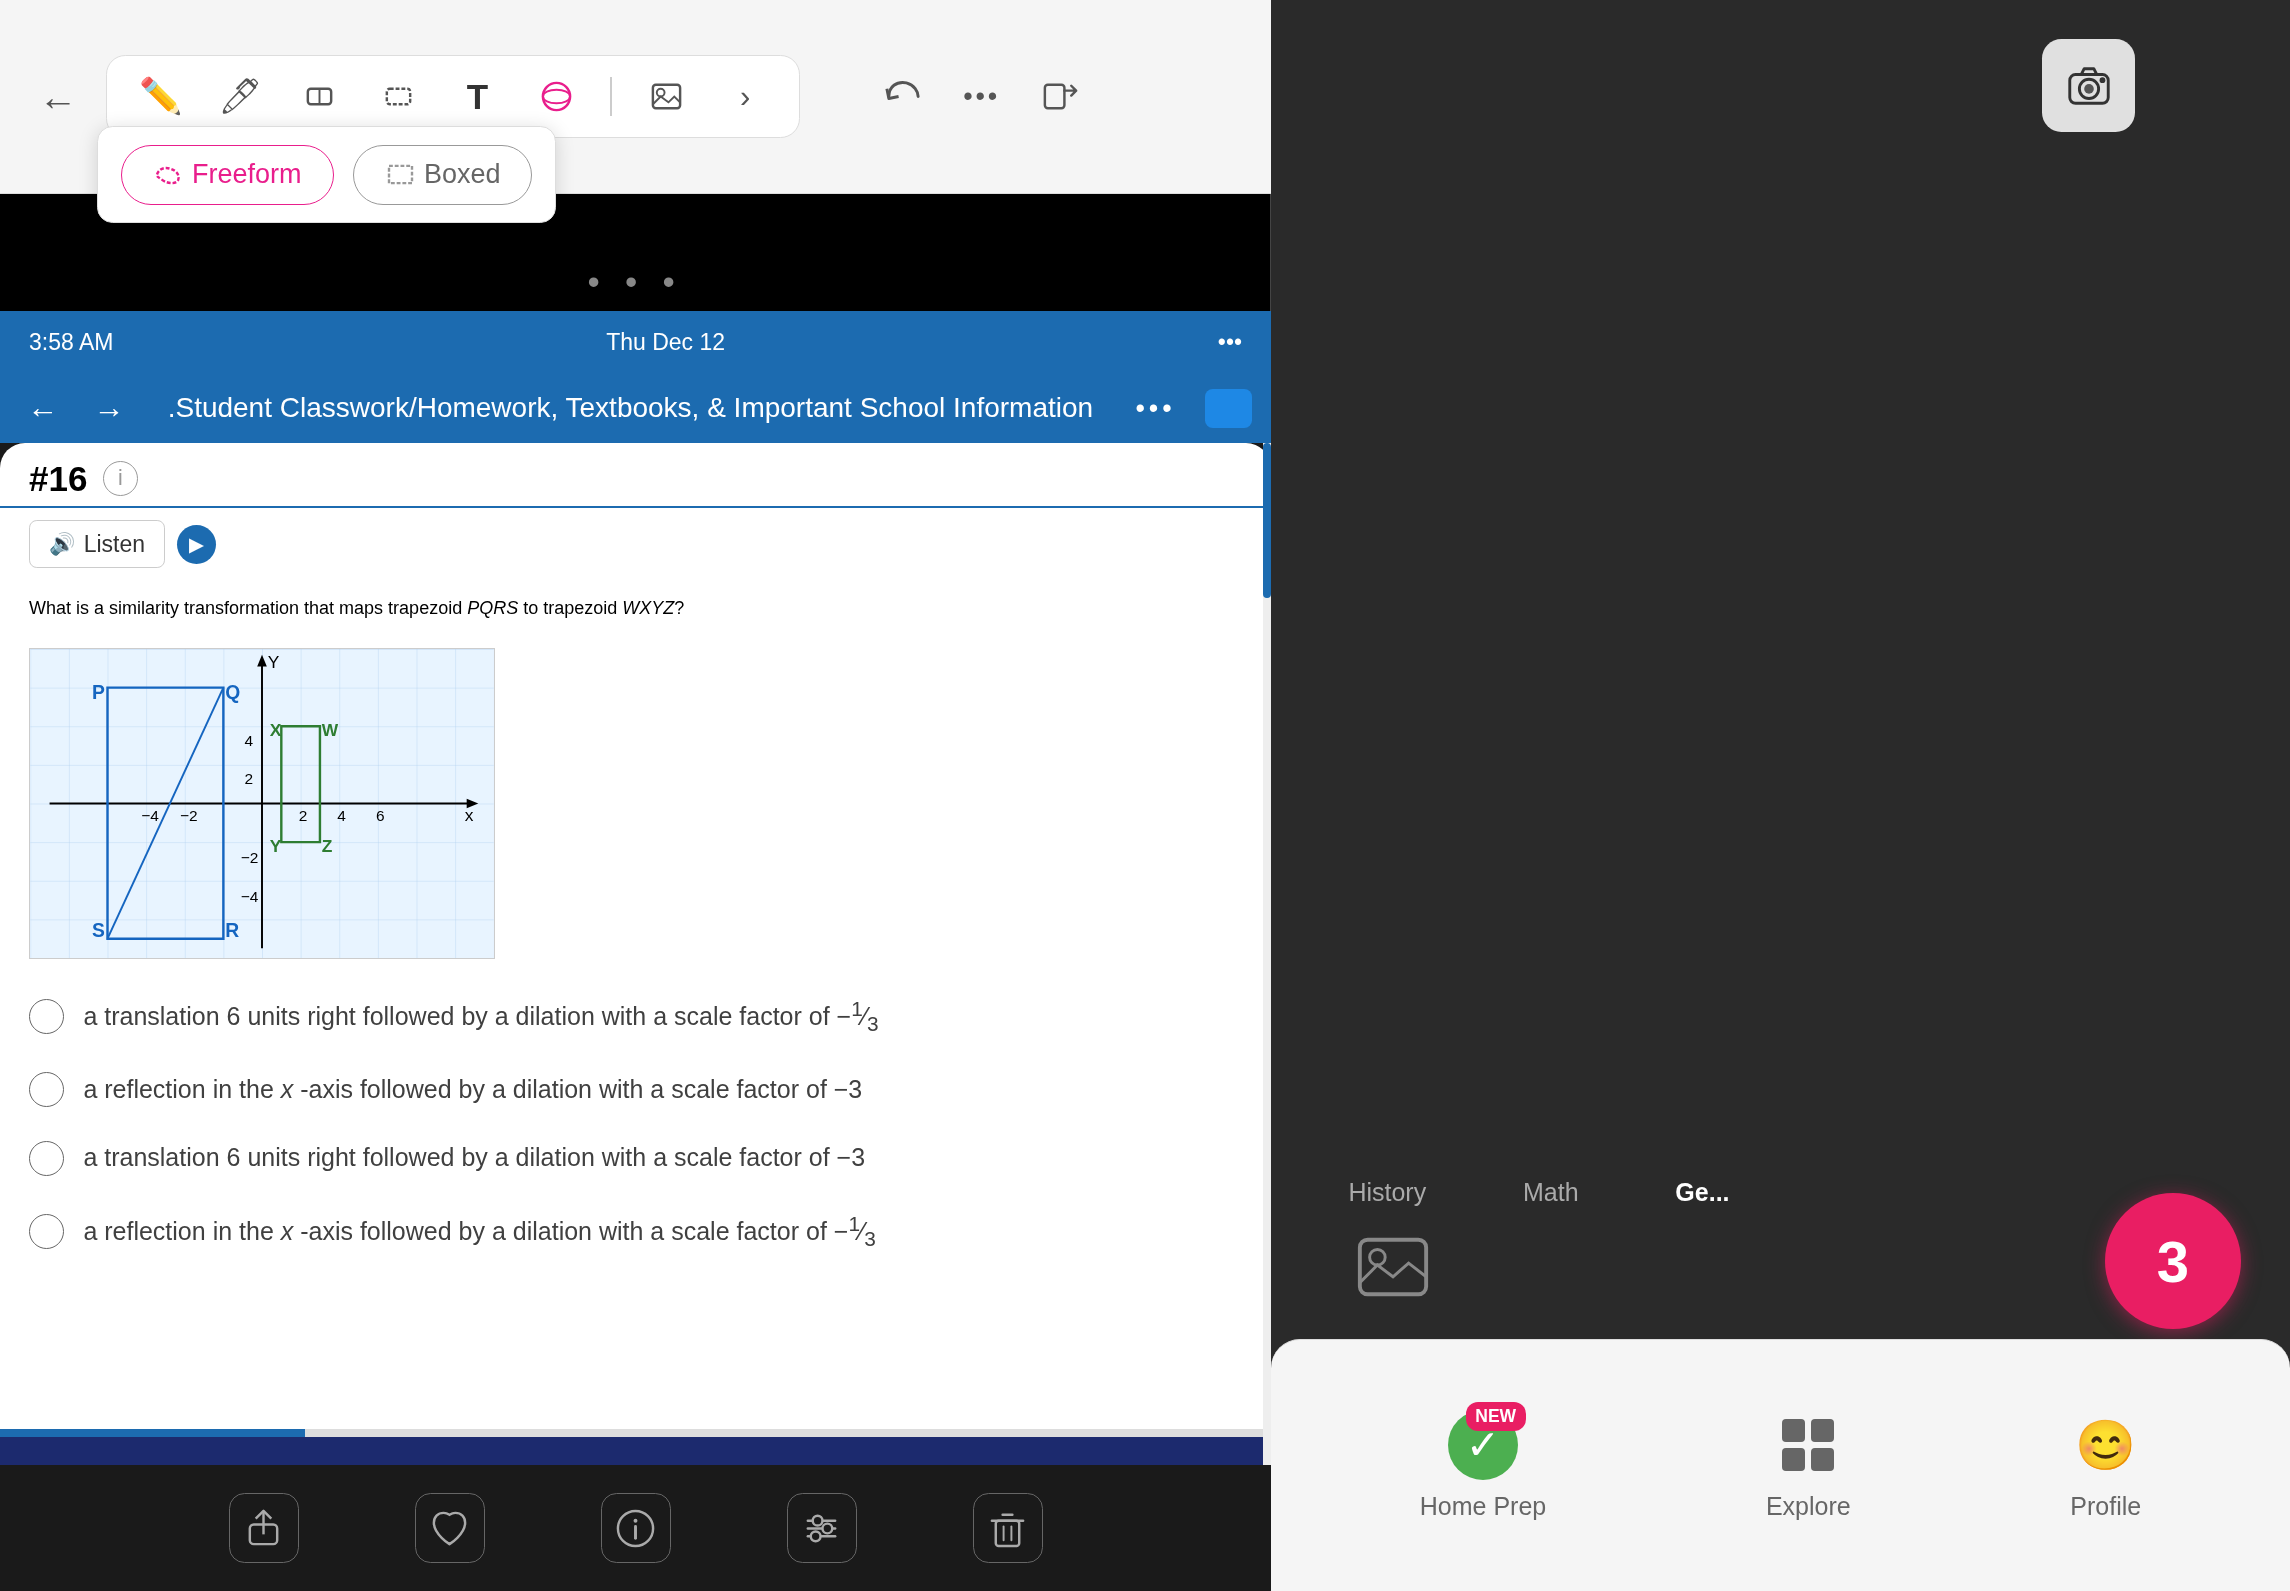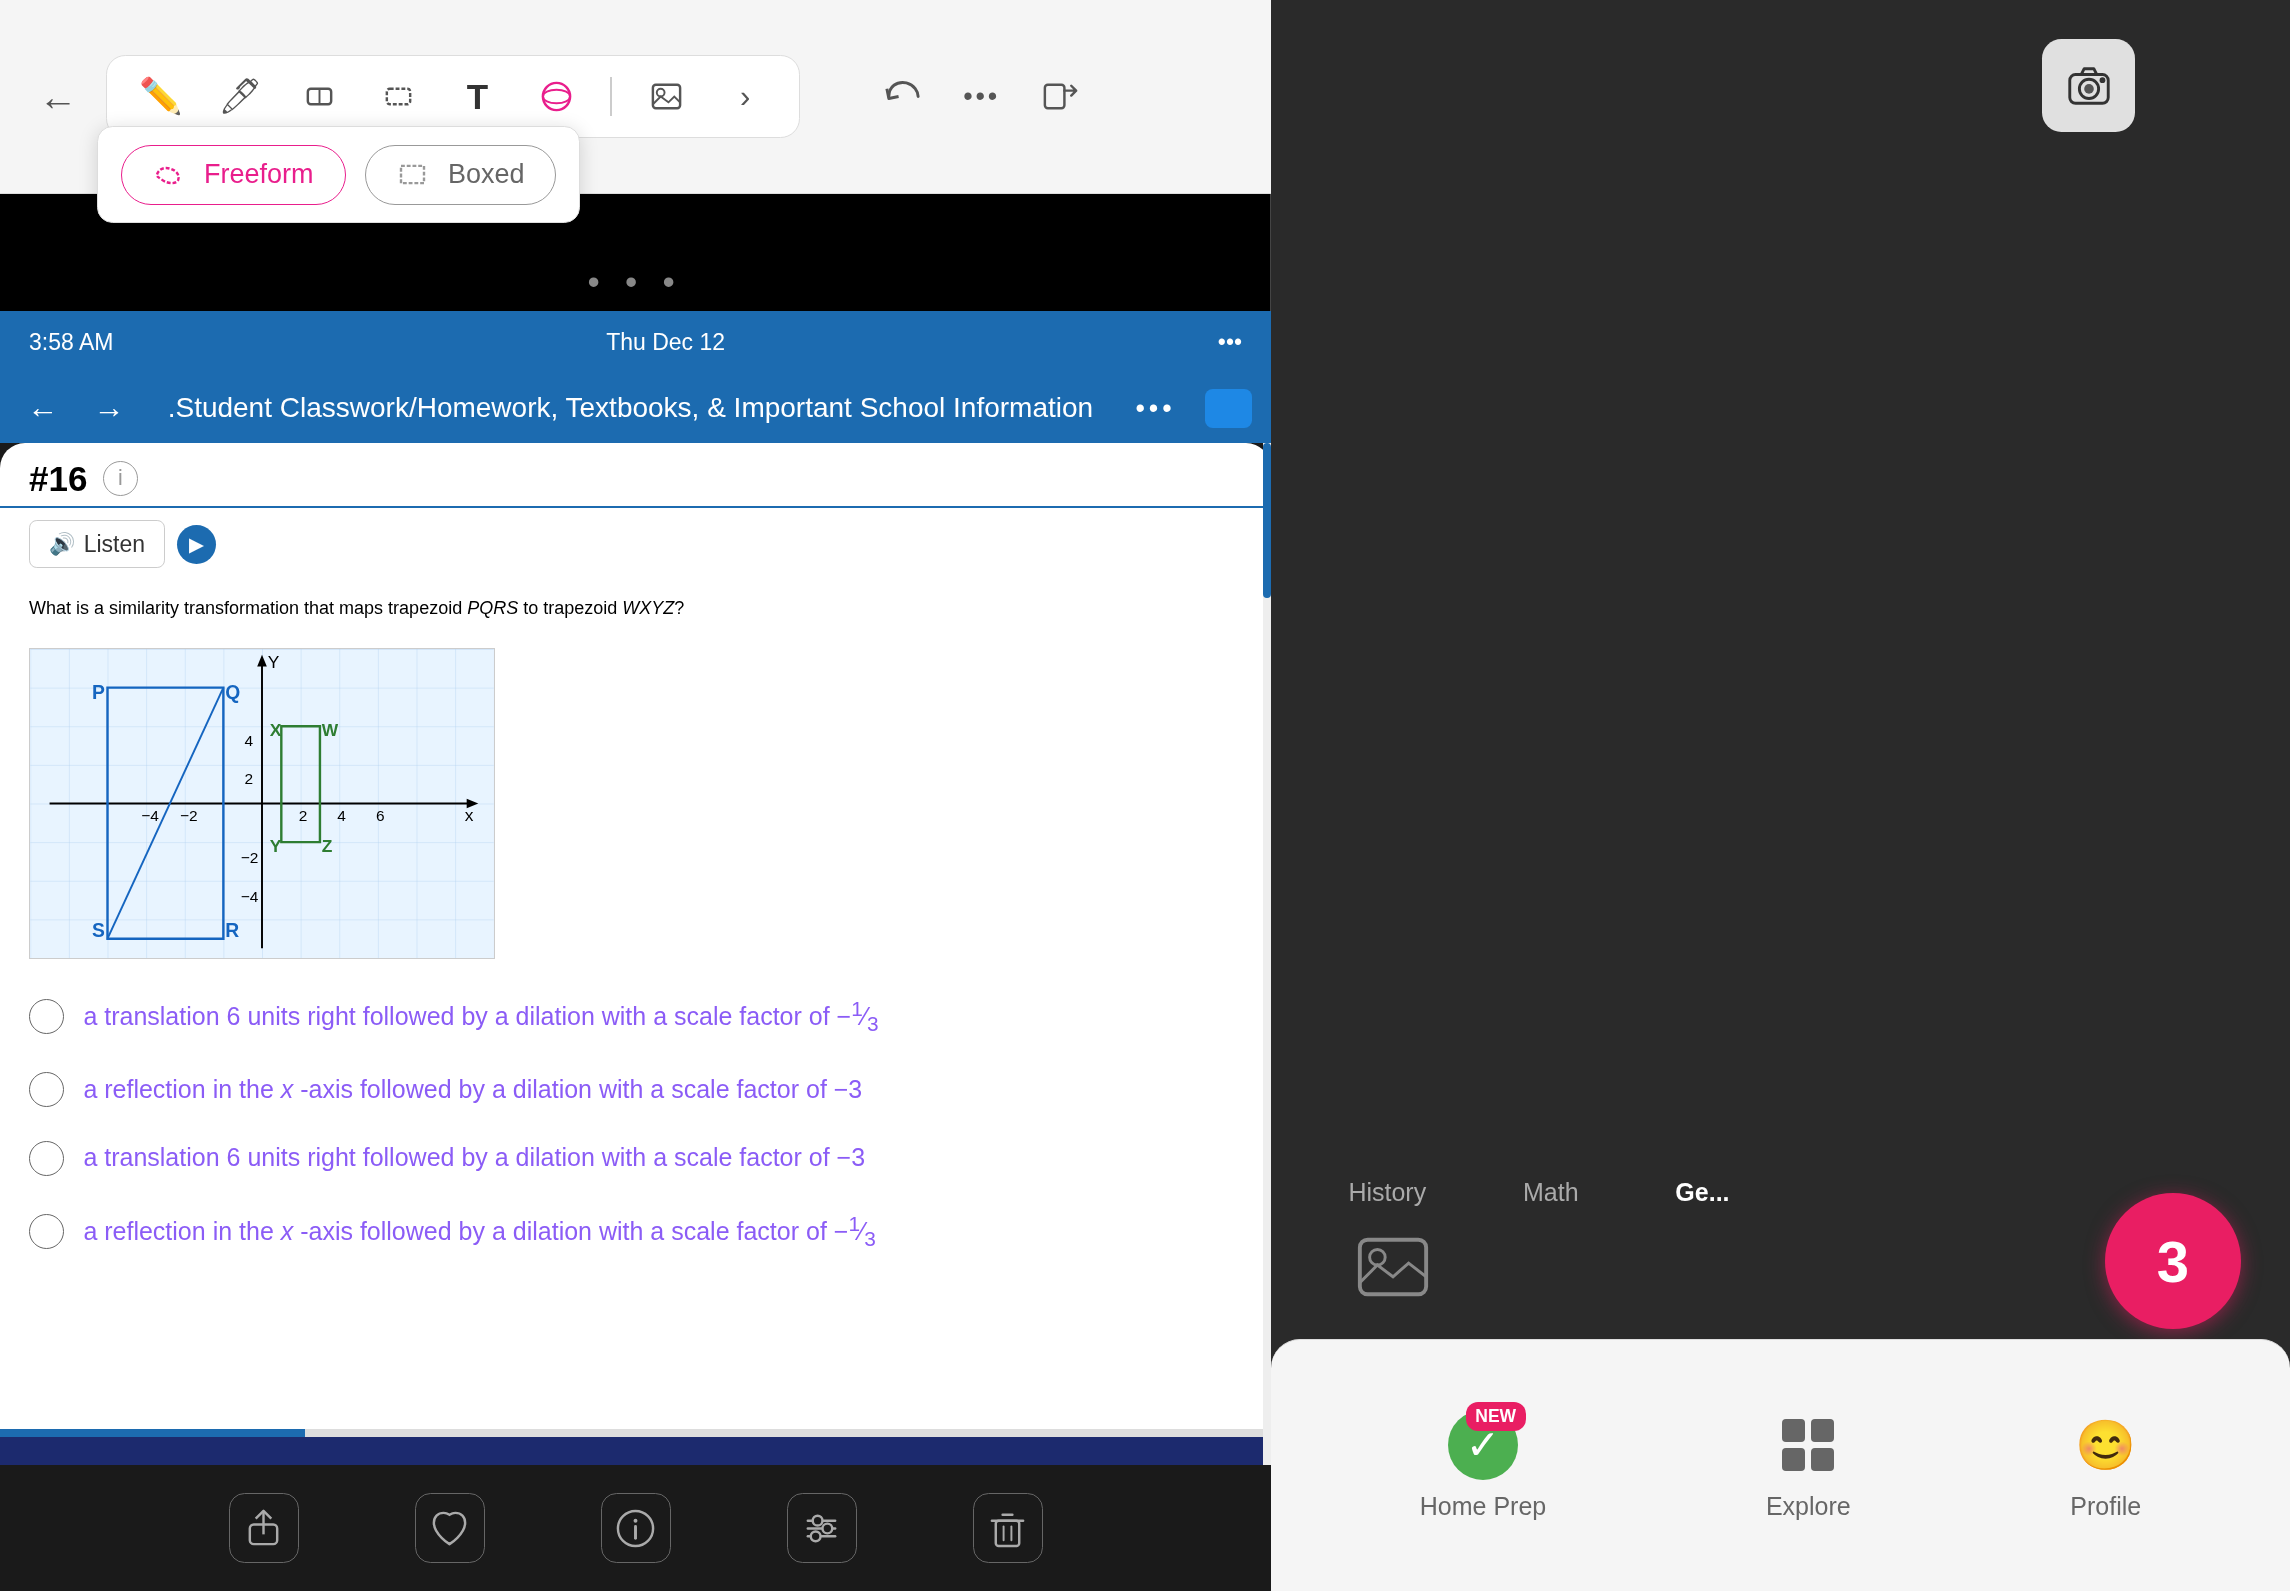--- a/index.html
+++ b/index.html
@@ -105,21 +105,21 @@
       border: 1px solid #ddd;
       border-radius: 15.5px;
       padding: 17.5px 23px;
       z-index: 10;
       box-shadow: 0 3.9px 19.4px rgba(0,0,0,0.15);
     }
 
     .selection-btn {
       display: flex;
       align-items: center;
-      gap: 20px;
+      gap: 8px;
       padding: 13.6px 31px;
       border-radius: 39px;
       font-size: 27px;
       font-weight: 500;
       cursor: pointer;
       border: 1.9px solid #e91e8c;
     }
 
     .selection-btn.active {
       background: white;
@@ -315,21 +315,21 @@
     .answer-choices {
       padding: 9.7px 29px;
     }
 
     .answer-choice {
       display: flex;
       align-items: center;
       gap: 19.4px;
       padding: 15.5px 0;
       font-size: 25px;
-      color: #8b5cf6;
+      color: #404040;
       line-height: 1.5;
     }
 
     .radio-btn {
       width: 35px;
       height: 35px;
       border-radius: 50%;
       border: 1.9px solid #666;
       flex-shrink: 0;
       cursor: pointer;

